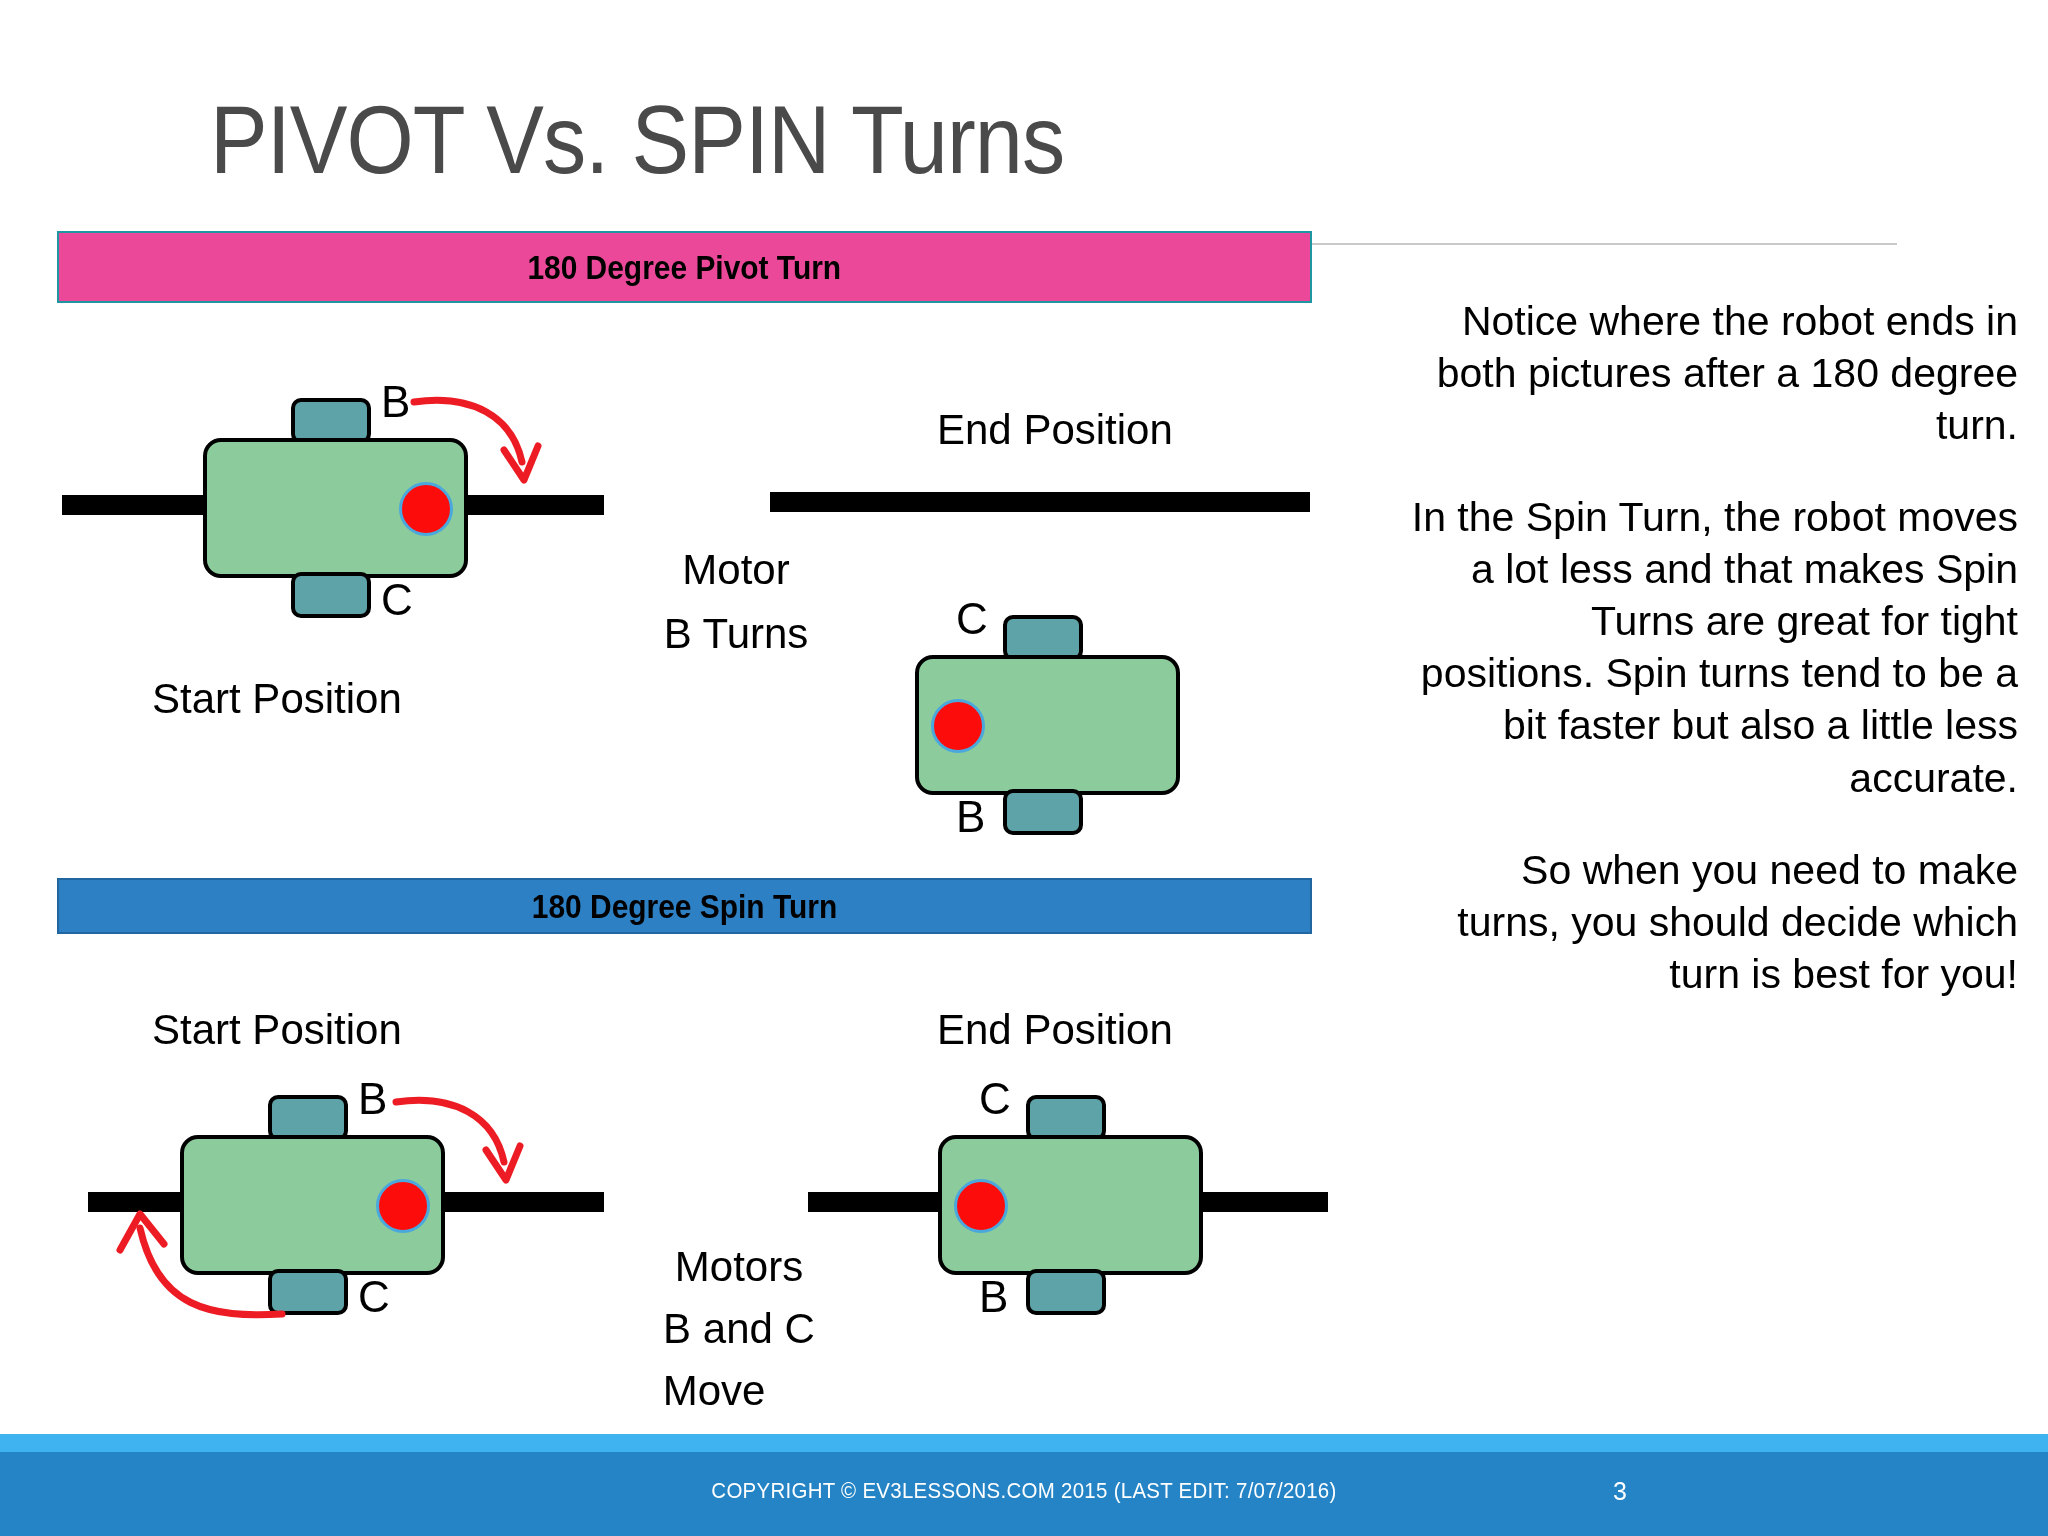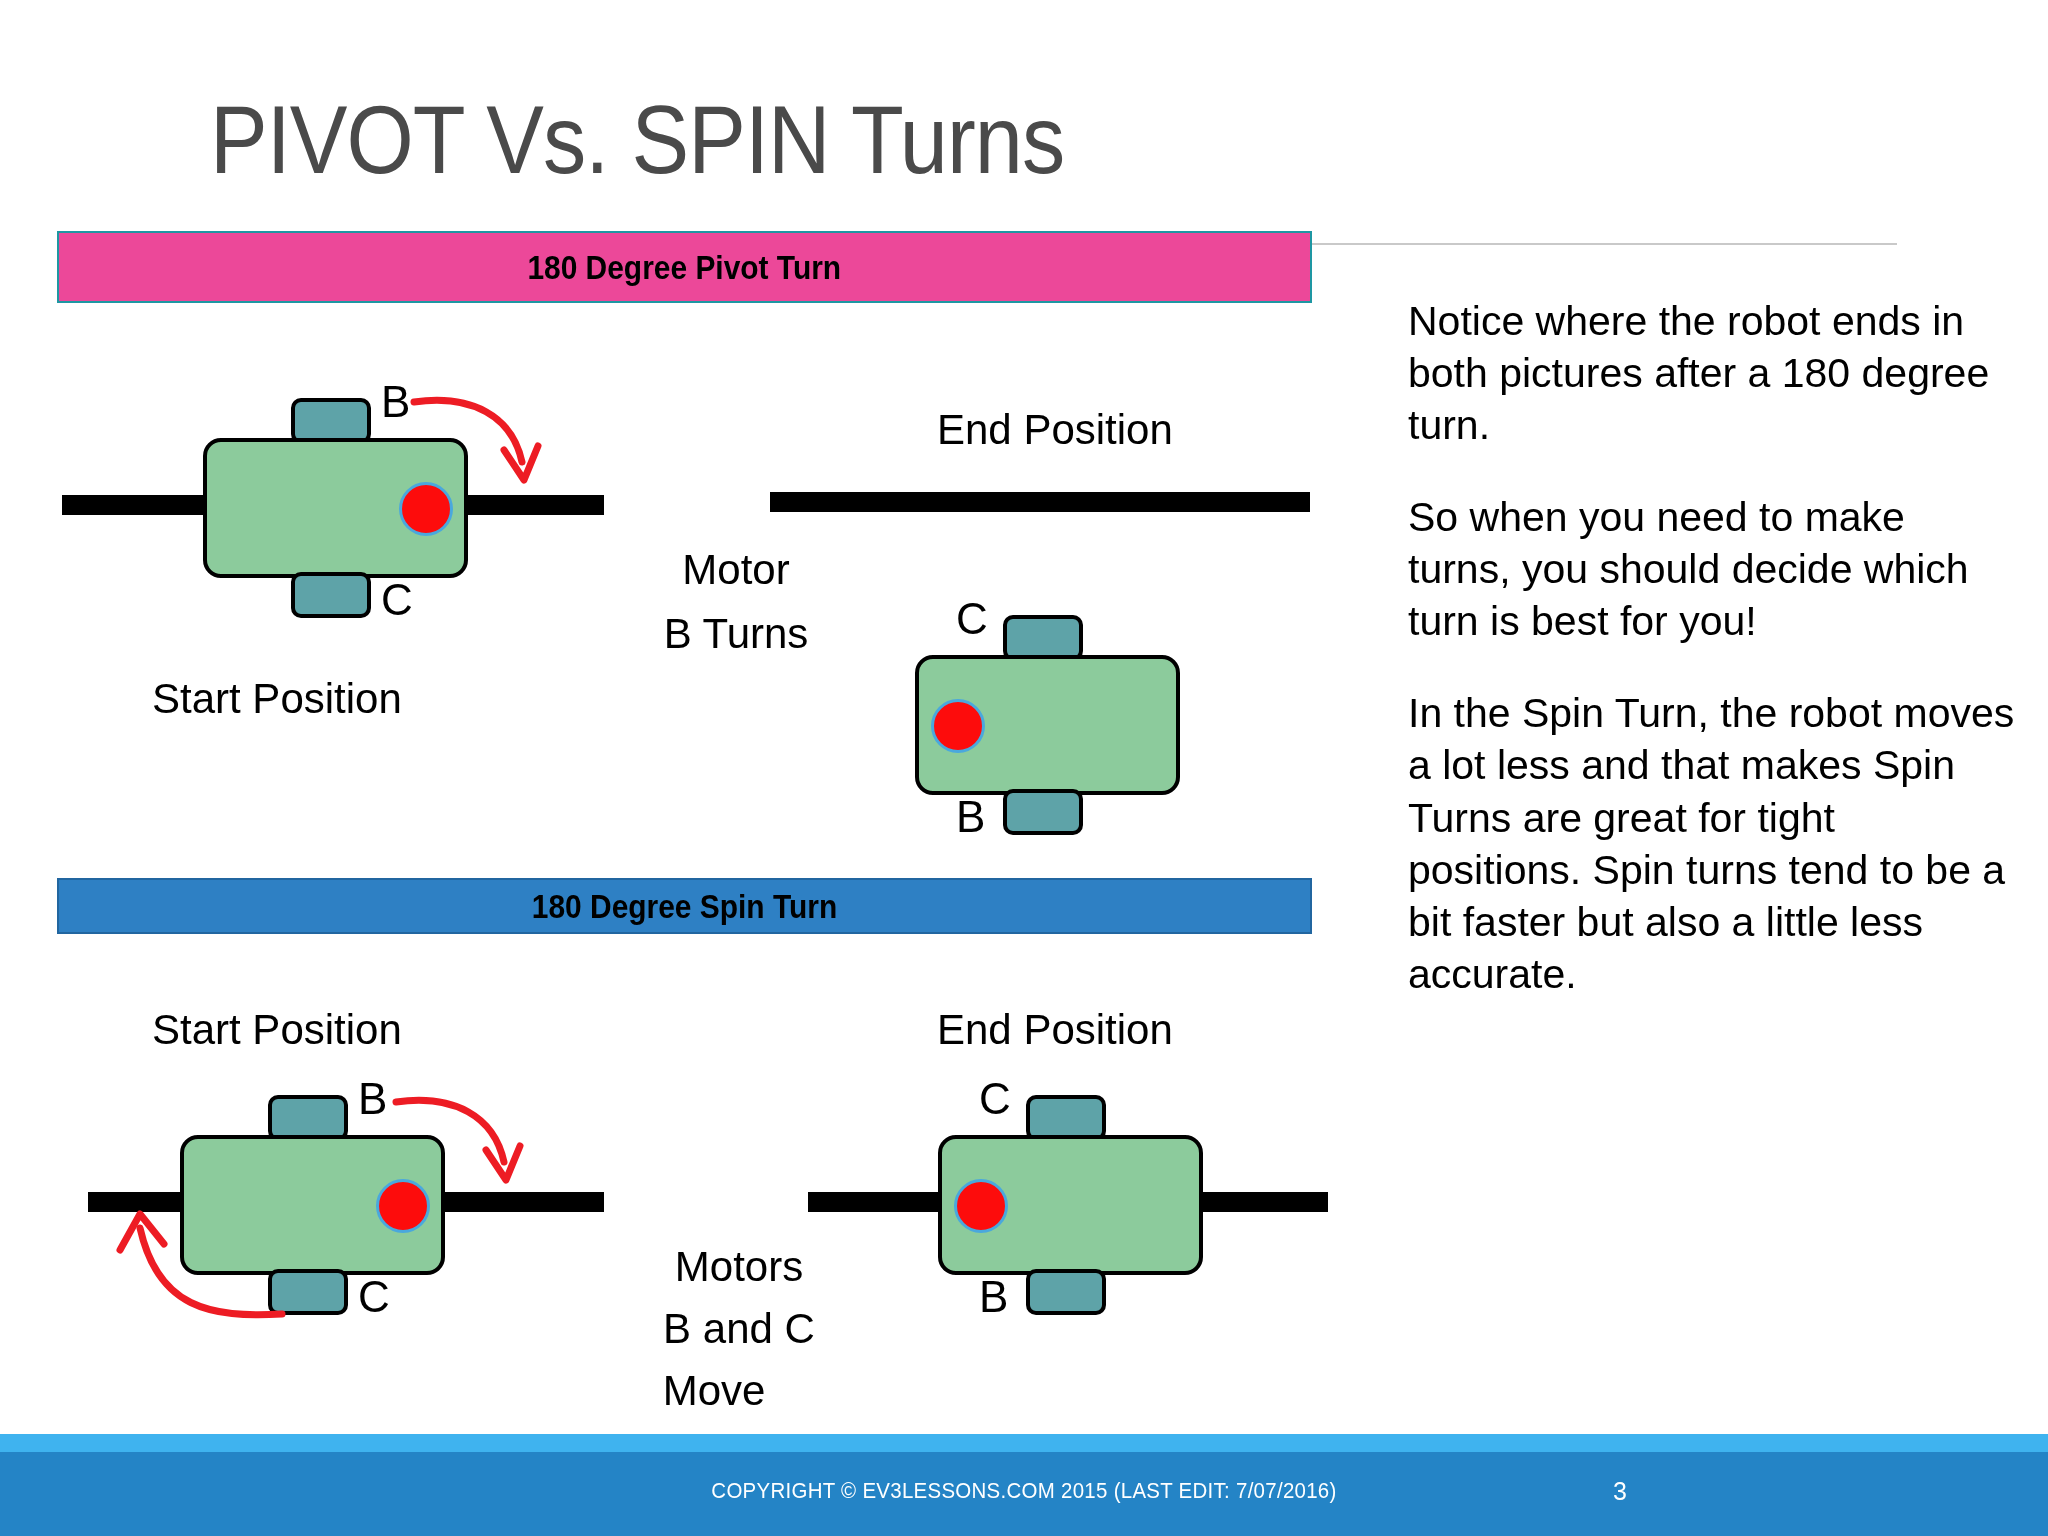--- a/index.html
+++ b/index.html
@@ -67,21 +67,21 @@
   
   .lbl{position:absolute;color:#000;white-space:nowrap;line-height:1.05;}
   .lbl-pos{font-size:42px;}
   .lbl-motor{font-size:42px;text-align:center;}
 
   
   .copy{
     position:absolute;left:1408px;top:295px;width:610px;
     color:#000;font-size:41px;line-height:1.27;
   }
-  .copy p{margin:0 0 40px 0;}
+  .copy p{margin:0 0 40px 0;text-align:right;}
   .copy p:last-child{margin-bottom:0;}
 
   
   .footer-strip{position:absolute;left:0;top:1434px;width:2048px;height:18px;background:#3fb3ef;}
   .footer{position:absolute;left:0;top:1452px;width:2048px;height:84px;background:#2484c6;}
   .footer-copy{
     position:absolute;left:0;top:1478px;width:2048px;text-align:center;
     color:#ffffff;font-size:22px;letter-spacing:.3px;
     transform:scaleX(0.93);transform-origin:center top;
   }
@@ -199,22 +199,22 @@
     <div class="wheel" style="left:88px;top:-40px;width:80px;height:46px;"></div>
     <div class="body" style="width:265px;height:140px;"></div>
     <div class="wheel" style="left:88px;top:134px;width:80px;height:46px;"></div>
     <div class="dot" style="left:16px;top:44px;width:54px;height:54px;"></div>
     <div class="mlabel" style="left:41px;top:-58px;">C</div>
     <div class="mlabel" style="left:41px;top:140px;">B</div>
   </div>
 
   <div class="copy">
     <p>Notice where the robot ends in both pictures after a 180 degree turn.</p>
+    <p>In the Spin Turn, the robot moves a lot less and that makes Spin Turns are great for tight positions. Spin turns tend to be a bit faster but also a little less accurate.</p>
     <p>So when you need to make turns, you should decide which turn is best for you!</p>
-    <p>In the Spin Turn, the robot moves a lot less and that makes Spin Turns are great for tight positions. Spin turns tend to be a bit faster but also a little less accurate.</p>
   </div>
 
   <div class="footer-strip"></div>
   <div class="footer"></div>
   <div class="footer-copy">COPYRIGHT © EV3LESSONS.COM 2015 (LAST EDIT: 7/07/2016)</div>
   <div class="footer-page">3</div>
 
 </div>
 
 </body></html>

